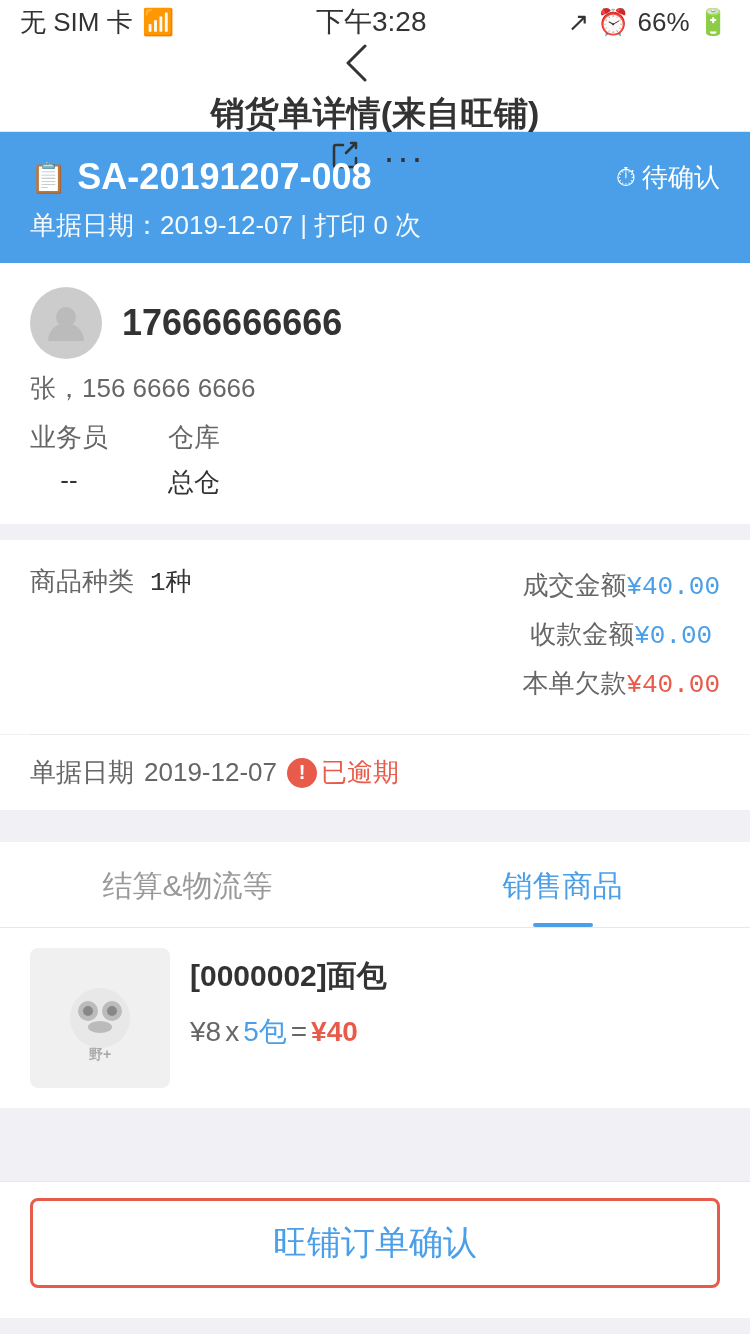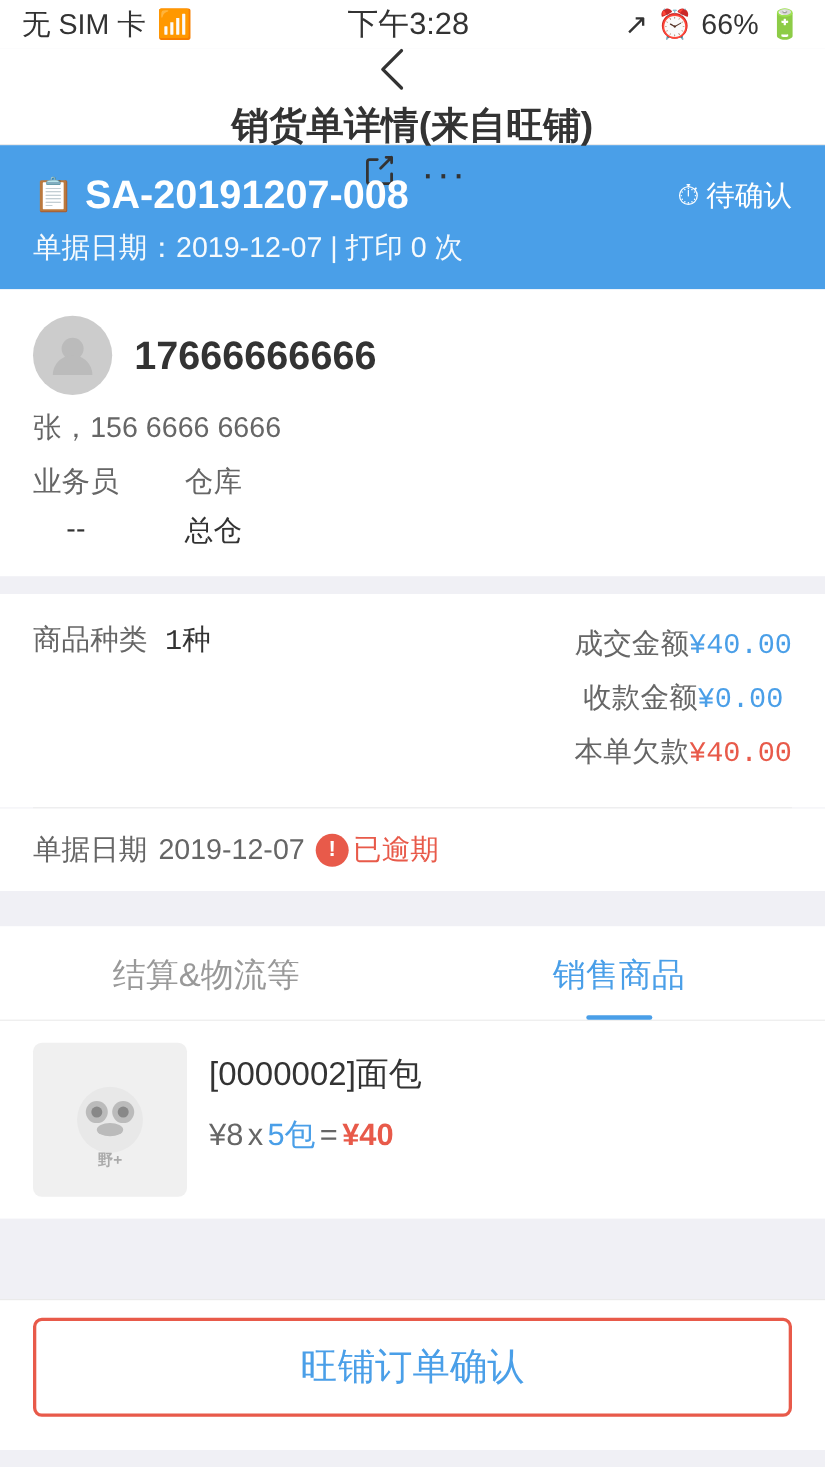--- a/index.html
+++ b/index.html
@@ -296,21 +296,21 @@
       align-items: center;
     }
     .product-info {
       flex: 1;
       padding-top: 8px;
     }
     .product-name {
       font-size: 30px;
       color: #333;
       margin-bottom: 16px;
-      font-weight: 400;
+      font-weight: 700;
     }
     .product-price-row {
       font-size: 28px;
       color: #666;
       display: flex;
       align-items: center;
       gap: 4px;
     }
     .price-qty-blue { color: #4a9fe8; }
     .price-total-red { color: #e85a4a; font-weight: 600; }

